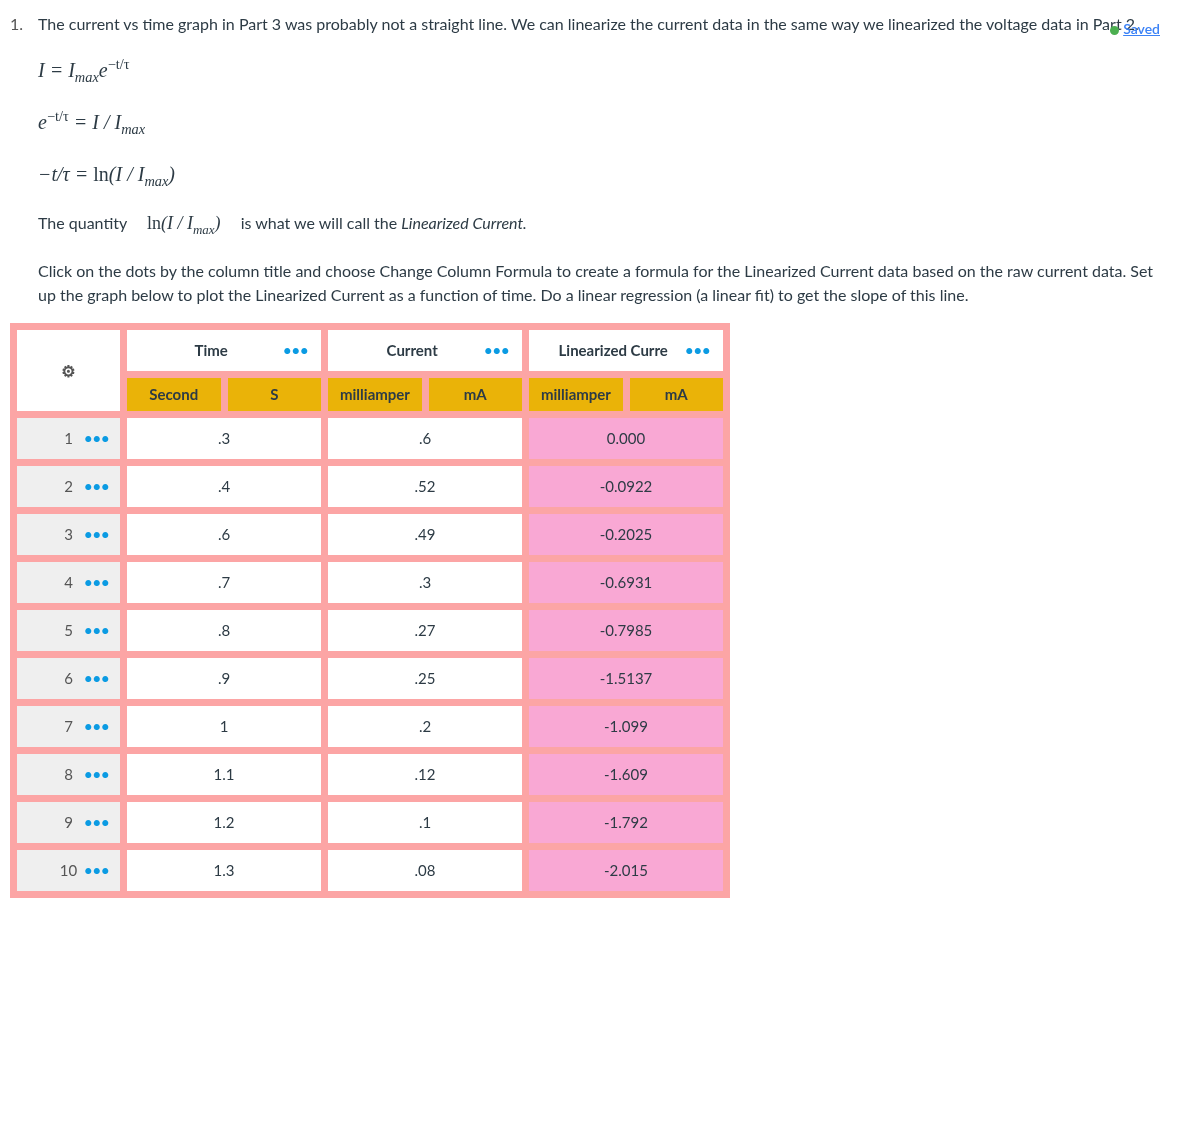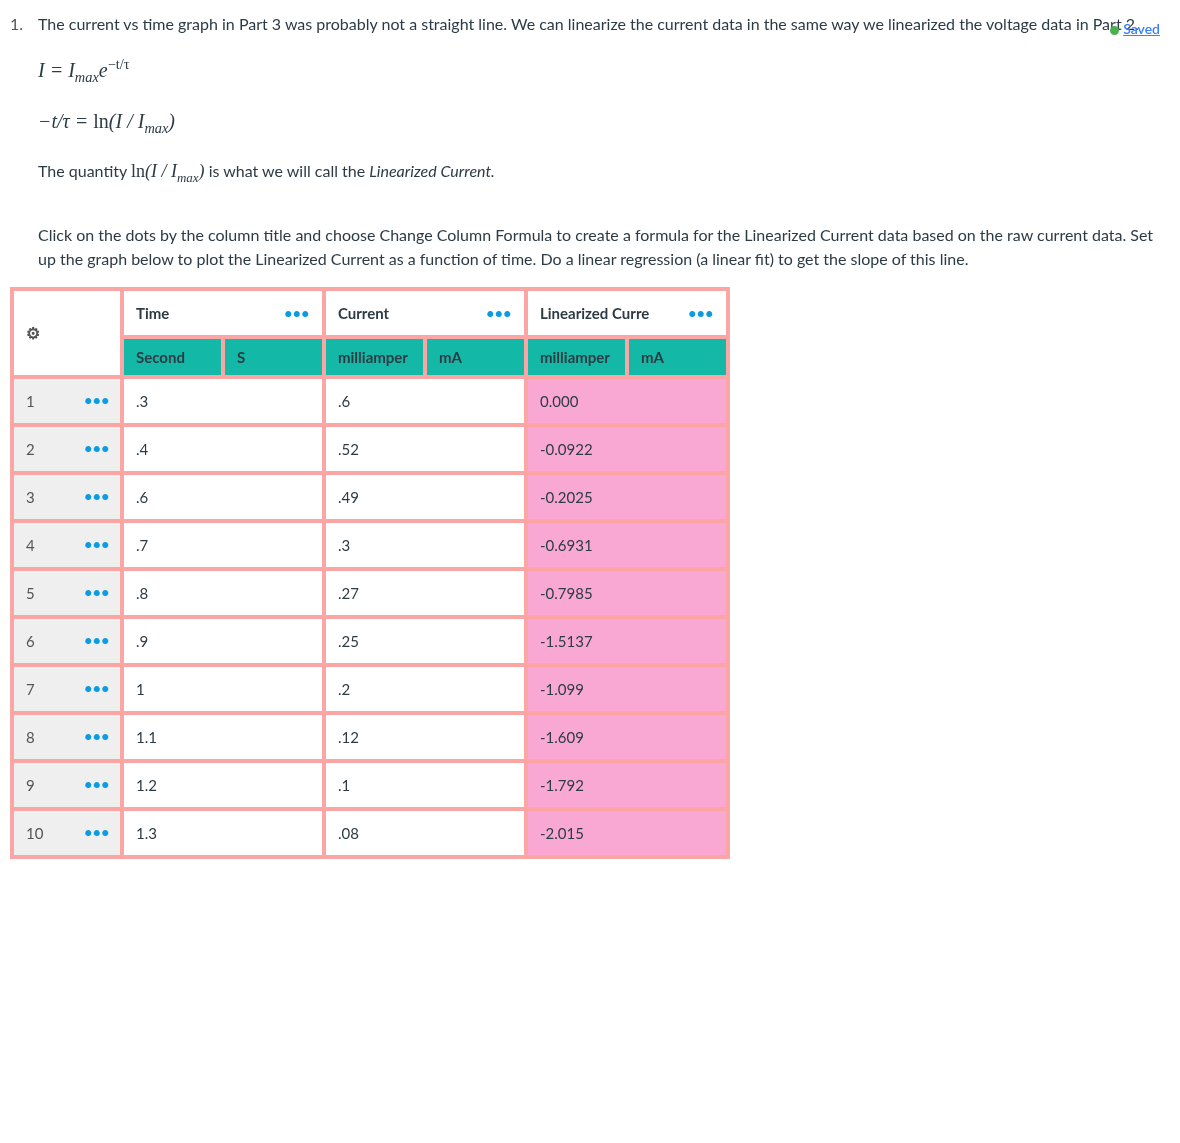--- a/index.html
+++ b/index.html
@@ -39,45 +39,45 @@
   p { margin: 2px 0 12px 0; }
   .math {
     font-family: "Cambria Math","Times New Roman",serif;
     font-style: italic;
     font-size: 20px;
     margin: 18px 0;
   }
   .sub { font-size: 0.72em; font-style: italic; vertical-align: sub; }
   .sup { font-size: 0.72em; font-style: normal; vertical-align: super; }
   .rm { font-style: normal; text-align: center; }
-  .section-gap { margin-top: 36px; }
+  .section-gap { margin-top: 20px; }
 
   
   .dtable {
     margin-top: 16px;
     border-collapse: collapse;
     table-layout: fixed;
     width: 720px;
     font-size: 15px;
   }
   .dtable td, .dtable th {
-    border: 4px solid #fca5a5;
+    border: 7px solid #fca5a5;
     height: 48px;
     padding: 0 12px;
-    text-align: left;
+    text-align: center;
     font-weight: normal;
     overflow: hidden;
     white-space: nowrap;
   }
   .hdr td, .hdr th {
     background: #fff;
     font-weight: 700;
   }
   .units td, .units th {
-    background: #14b8a6;
+    background: #eab308;
     font-weight: 700;
     height: 40px;
   }
   .rowstub {
     width: 110px;
     background: #efefef;
     position: relative;
     font-weight:700;
     color:#555;
   }
@@ -124,25 +124,28 @@
     <span class="saved-dot"></span><span>Saved</span>
   </div>
   <div class="num">1.</div>
   <div class="content">
     <p>The current vs time graph in Part 3 was probably not a straight line. We can linearize the current data in the same way we linearized the voltage data in Part 2.</p>
 
     <div class="math">
       I = I<span class="sub">max</span>e<span class="sup">−t/τ</span>
     </div>
     <div class="math">
+      e<span class="sup">−t/τ</span> = I / I<span class="sub">max</span>
+    </div>
+    <div class="math">
       −t/τ = <span class="rm">ln</span>(I / I<span class="sub">max</span>)
     </div>
 
     <p>
-      <span>The quantity </span><span class="math" style="margin:0;font-size:18px"><span class="rm">ln</span>(I / I<span class="sub">max</span>)</span><span> is what we will call the </span><i>Linearized Current.</i>
+      <span>The quantity </span><span class="math" style="margin:16px;font-size:18px"><span class="rm">ln</span>(I / I<span class="sub">max</span>)</span><span> is what we will call the </span><i>Linearized Current.</i>
     </p>
 
     <p class="section-gap">Click on the dots by the column title and choose Change Column Formula to create a formula for the Linearized Current data based on the raw current data. Set up the graph below to plot the Linearized Current as a function of time. Do a linear regression (a linear fit) to get the slope of this line.</p>
   </div>
 </div>
 
 <table class="dtable">
   <tbody>
       <tr class="hdr">
     <th rowspan="2" class="rowstub gearcell">

